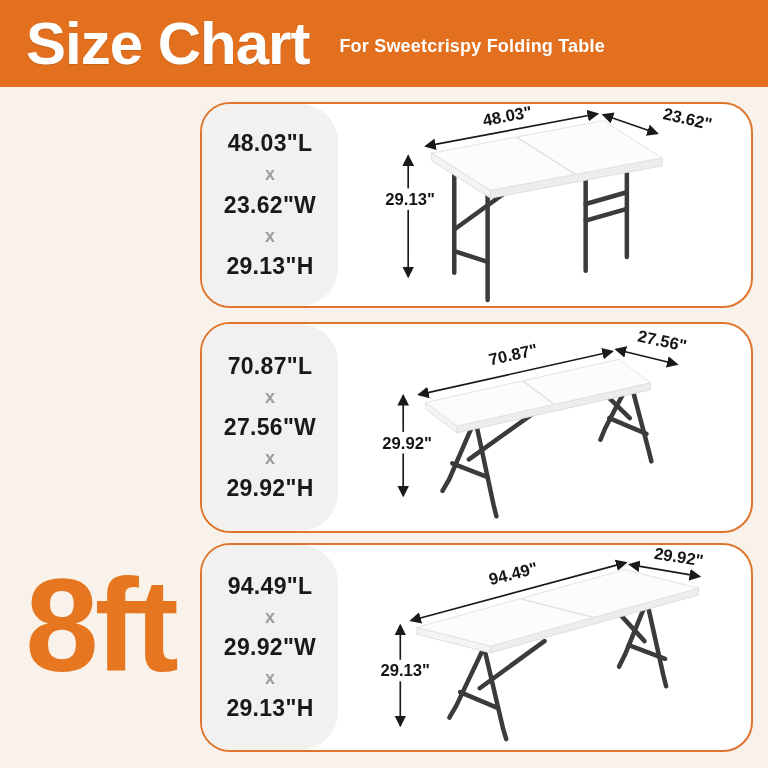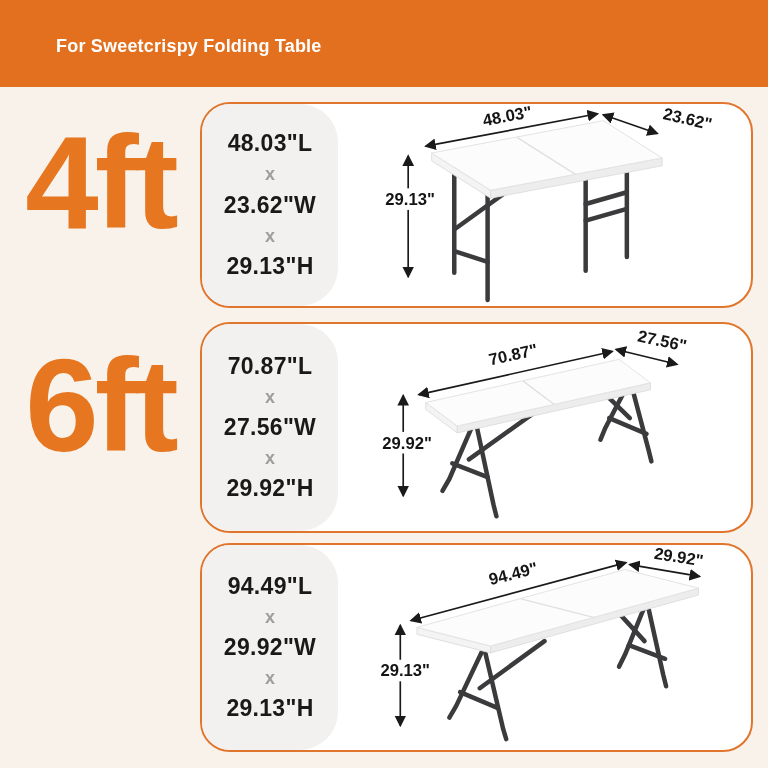--- a/index.html
+++ b/index.html
@@ -47,25 +47,25 @@
   .end-face{fill:#f4f4f4;stroke:#dedede;stroke-width:1;}
   .seam{stroke:#e0e0e0;stroke-width:1.4;}
   .label-bg{fill:#ffffff;}
 </style>
 </head>
 <body>
 
 <div class="page">
 
   <div class="header">
+    <div class="title">Size Chart</div>
     <div class="subtitle">For Sweetcrispy Folding Table</div>
   </div>
 
-  <div class="size-label s1">4ft</div>
-  <div class="size-label s2">6ft</div>
+  <div class="size-label s3">8ft</div>
 
   <div class="card c1">
     <div class="specs">
       <div class="spec-value">48.03"L</div>
       <div class="spec-x">x</div>
       <div class="spec-value">23.62"W</div>
       <div class="spec-x">x</div>
       <div class="spec-value">29.13"H</div>
     </div>
     <div class="diagram">

